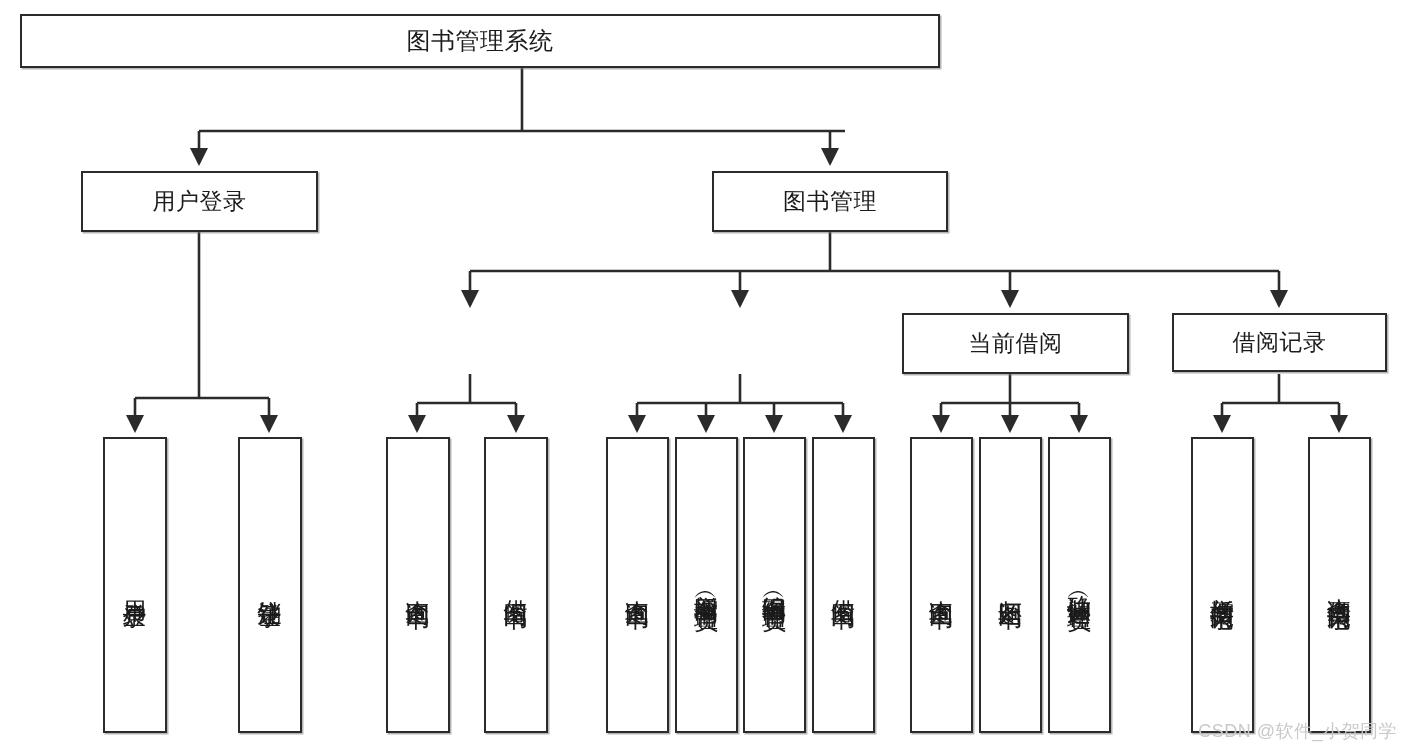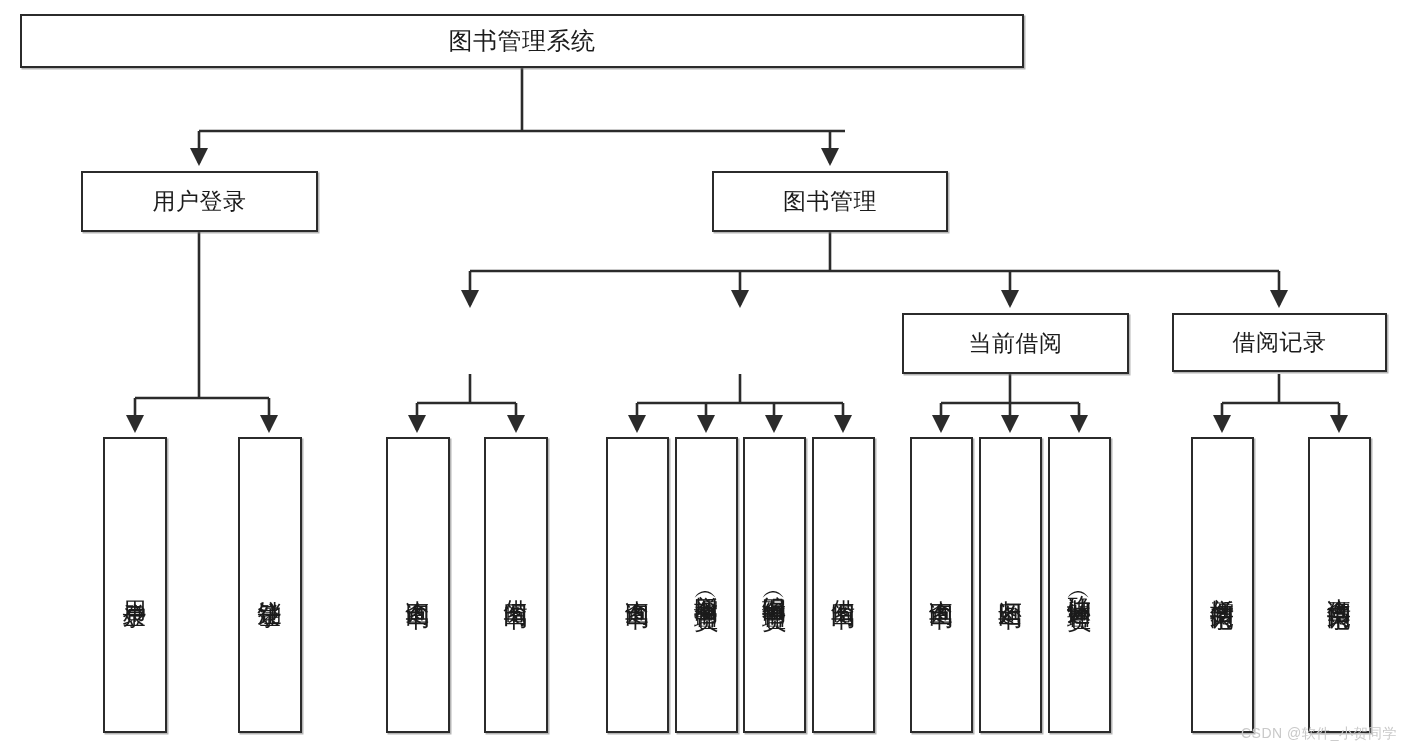--- a/index.html
+++ b/index.html
@@ -58,21 +58,21 @@
     left: 0;
     top: 0;
     width: 1405px;
     height: 747px;
     pointer-events: none;
   }
   #watermark {
     position: absolute;
     right: 8px;
     bottom: 4px;
-    font-size: 14px;
+    font-size: 18px;
     color: #c9c9c9;
     letter-spacing: 0.5px;
     white-space: nowrap;
   }
 </style>
 </head>
 <body>
 
 <div id="diagram-root">
 
@@ -130,21 +130,21 @@
     </g>
 
     <g fill="none" stroke="#2b2b2b" stroke-width="2.6">
       <path d="M 1279 374 L 1279 403"></path>
       <path d="M 1222 403 L 1339 403"></path>
       <path d="M 1222 403 L 1222 430" marker-end="url(#arrow)"></path>
       <path d="M 1339 403 L 1339 430" marker-end="url(#arrow)"></path>
     </g>
   </svg>
 
-  <div class="node root horiz" style="left:20px; top:14px; width:1004px; height:54px;">
+  <div class="node root horiz" style="left:20px; top:14px; width:920px; height:54px;">
     <span class="node-label">图书管理系统</span>
   </div>
 
   <div class="node horiz" style="left:81px; top:171px; width:237px; height:61px;">
     <span class="node-label">用户登录</span>
   </div>
   <div class="node horiz" style="left:712px; top:171px; width:236px; height:61px;">
     <span class="node-label">图书管理</span>
   </div>
 

